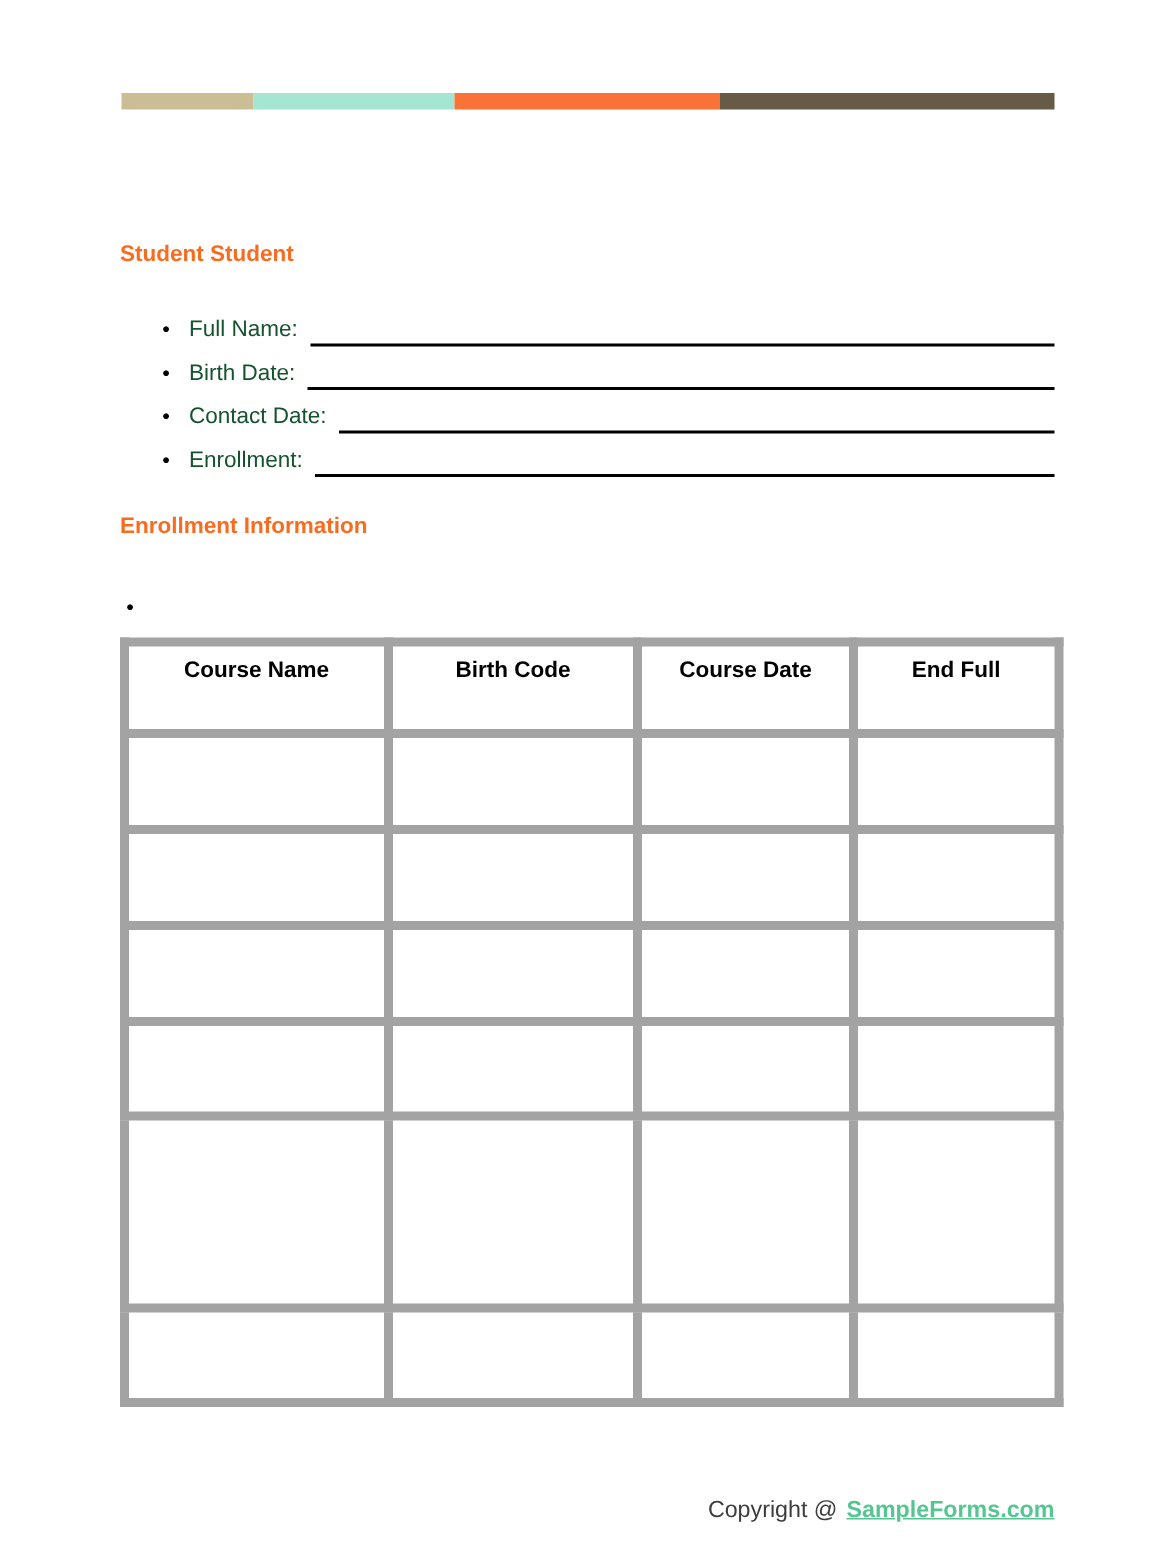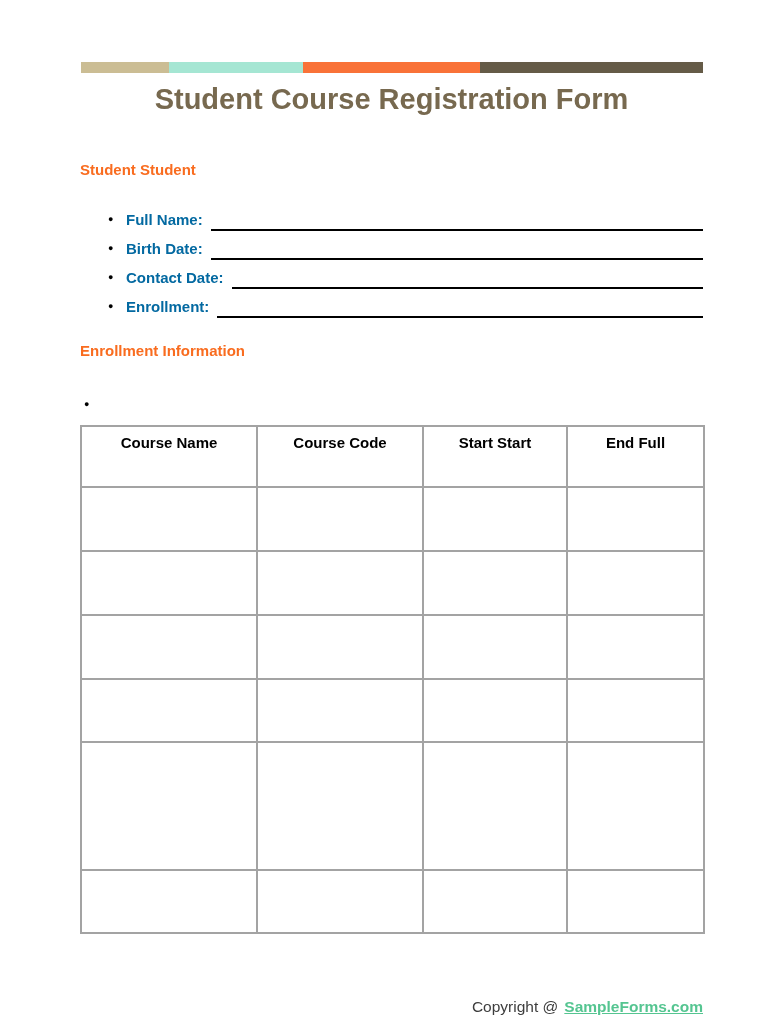--- a/index.html
+++ b/index.html
@@ -33,39 +33,39 @@
     line-height: 17px;
   }
   .sh-student { top: 161px; }
   .sh-enroll  { top: 342px; }
 
   
   .fields { position: absolute; left: 108px; top: 205px; width: 595px; }
   .field-row { display: flex; height: 29px; align-items: center; }
   .bullet { width: 18px; font-size: 9px; color: #000; flex: none; line-height: 1; }
   .field-label {
-    font-size: 15px; font-weight: bold; color: #0369a1;
+    font-size: 15px; font-weight: normal; color: #14532d;
     white-space: nowrap; padding-right: 8px; flex: none;
   }
   .fill-line {
     flex: 1; align-self: flex-end;
     border-bottom: 2px solid #000; margin-bottom: 3px; height: 0;
   }
 
   
   .course-bullet-row { position: absolute; left: 80px; top: 396px; width: 623px; height: 17px; display: flex; align-items: center; }
   .course-bullet { width: 10px; margin-left: 4px; flex: none; }
   .course-label { margin-left: 32px; font-size: 15px; font-weight: bold; color: #000; white-space: nowrap; }
 
   
   .course-table {
     position: absolute; left: 80px; top: 425px; width: 623px;
     border-collapse: collapse; table-layout: fixed;
   }
-  .course-table th, .course-table td { border: 2px solid #a3a3a3; padding: 0; }
+  .course-table th, .course-table td { border: 6px solid #a3a3a3; padding: 0; }
   .course-table thead th {
     height: 61px; vertical-align: top; padding-top: 7px;
     font-size: 15px; font-weight: bold; color: #000; text-align: center;
   }
   tr.r-a { height: 64px; }
   tr.r-b { height: 64px; }
   tr.r-c { height: 64px; }
   tr.r-d { height: 63px; }
   tr.r-tall { height: 128px; }
   tr.r-e { height: 63px; }
@@ -83,21 +83,20 @@
 
 <div class="page">
 
   <div class="top-bar">
     <span class="seg seg-tan"></span>
     <span class="seg seg-mint"></span>
     <span class="seg seg-orange"></span>
     <span class="seg seg-brown"></span>
   </div>
 
-  <h1 class="title">Student Course Registration Form</h1>
 
   <h2 class="section-heading sh-student">Student Student</h2>
 
   <div class="fields">
     <div class="field-row">
       <span class="bullet">●</span>
       <span class="field-label">Full Name:</span>
       <span class="fill-line"></span>
     </div>
     <div class="field-row">
@@ -126,22 +125,22 @@
   <table class="course-table">
     <colgroup>
       <col style="width:176px">
       <col style="width:166px">
       <col style="width:144px">
       <col style="width:137px">
     </colgroup>
     <thead>
       <tr>
         <th>Course Name</th>
-        <th>Course Code</th>
-        <th>Start Start</th>
+        <th>Birth Code</th>
+        <th>Course Date</th>
         <th>End Full</th>
       </tr>
     </thead>
     <tbody>
       <tr class="r-a">
         <td></td>
           <td></td>
           <td></td>
           <td></td>
       </tr>

